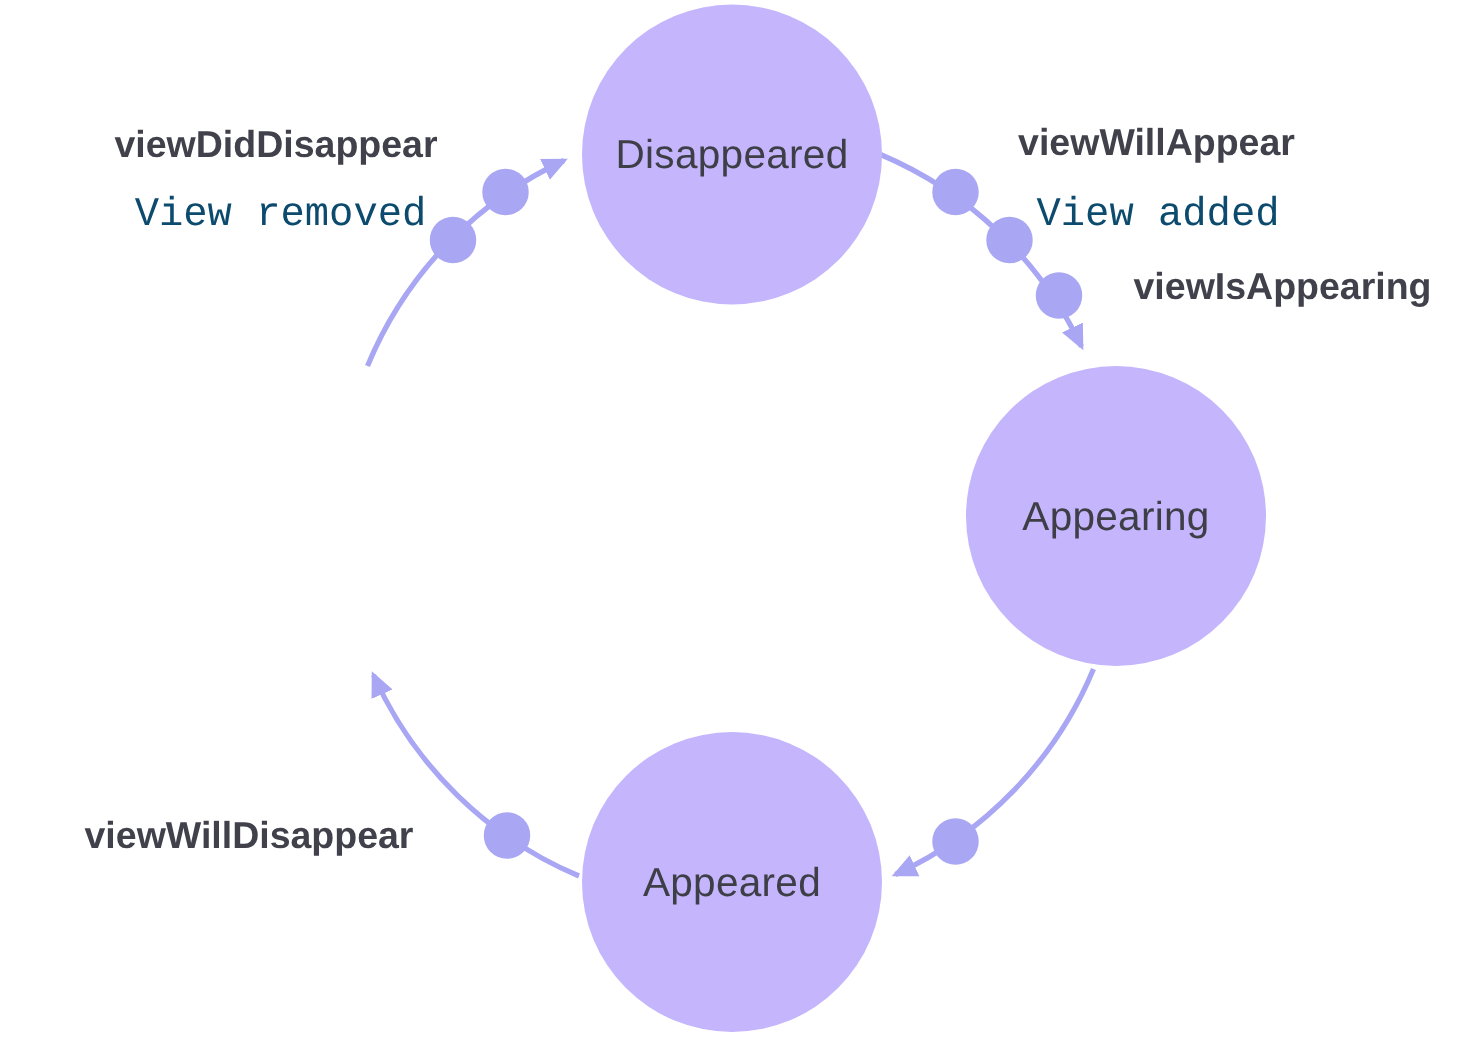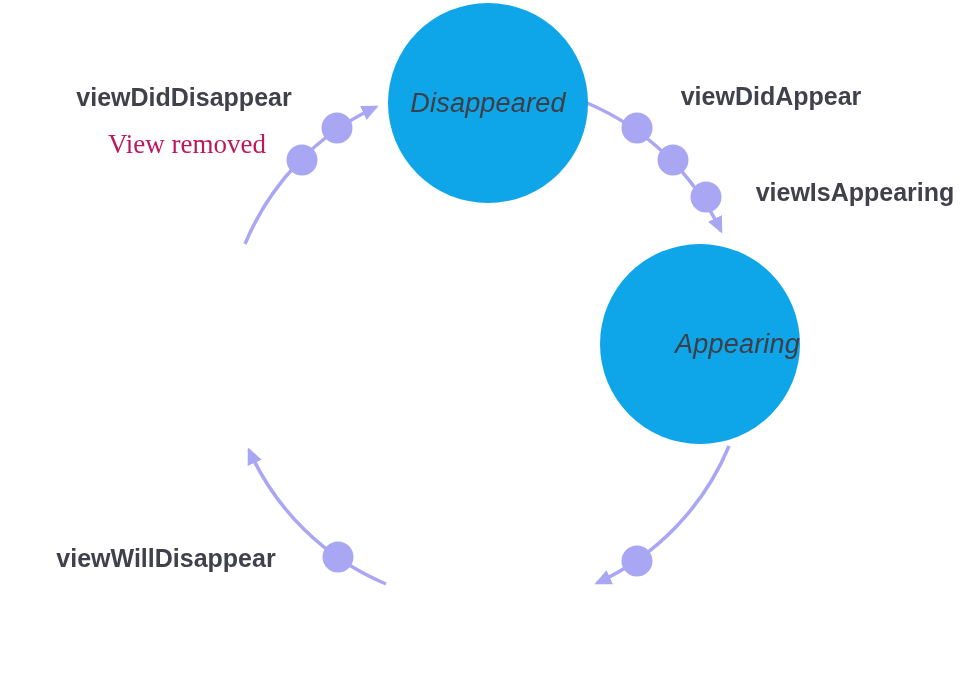--- a/index.html
+++ b/index.html
@@ -18,47 +18,46 @@
   .arc-layer {
     position: absolute;
     left: 0;
     top: 0;
   }
   .state-node {
     position: absolute;
     width: 200px;
     height: 200px;
     border-radius: 50%;
-    background: #0ea5e9;
+    background: #c4b5fd;
     display: flex;
     align-items: center;
     justify-content: center;
-    font-style: italic;
   }
   .state-node .node-label {
     font-size: 27px;
     color: #3E3E46;
     letter-spacing: 0.2px;
     white-space: nowrap;
   }
   .annotation {
     position: absolute;
     transform: translate(-50%, -50%);
     white-space: nowrap;
   }
   .annotation.mono {
     font-family: Liberation Sans, sans-serif;
     font-weight: bold;
     font-size: 25px;
     color: #41414B;
   }
   .annotation.plain {
-    font-family: Liberation Serif, serif;
+    font-family: Liberation Mono, monospace;
     font-size: 27px;
-    color: #be185d;
+    color: #0c4a6e;
   }
 </style>
 </head>
 <body>
 
 <div class="stage">
 
   <svg class="arc-layer" width="978" height="692" viewBox="0 0 978 692">
     <defs>
       <marker id="arrowhead" viewBox="0 0 10 10" refX="8" refY="5" markerWidth="5" markerHeight="5" orient="auto-start-reverse">
@@ -81,27 +80,31 @@
       <circle cx="706" cy="197" r="15.5"></circle>
       <circle cx="637" cy="561" r="15.5"></circle>
       <circle cx="338" cy="557" r="15.5"></circle>
     </g>
   </svg>
 
   <div class="state-node" style="left:388px; top:3px;">
     <span class="node-label">Disappeared</span>
   </div>
 
-  <div class="state-node" style="left:600px; top:244px;justify-content:flex-end;">
+  <div class="state-node" style="left:644px; top:244px;">
     <span class="node-label">Appearing</span>
   </div>
 
+  <div class="state-node" style="left:388px; top:488px;">
+    <span class="node-label">Appeared</span>
+  </div>
 
 
   <div class="annotation mono" style="left:184px; top:97px;">viewDidDisappear</div>
   <div class="annotation plain" style="left:187px; top:144px;">View removed</div>
 
-  <div class="annotation mono" style="left:771px; top:96px;">viewDidAppear</div>
+  <div class="annotation mono" style="left:771px; top:96px;">viewWillAppear</div>
+  <div class="annotation plain" style="left:772px; top:144px;">View added</div>
   <div class="annotation mono" style="left:166px; top:558px;">viewWillDisappear</div>
 
   <div class="annotation mono" style="left:855px; top:192px;">viewIsAppearing</div>
 
 </div>
 
 </body></html>

